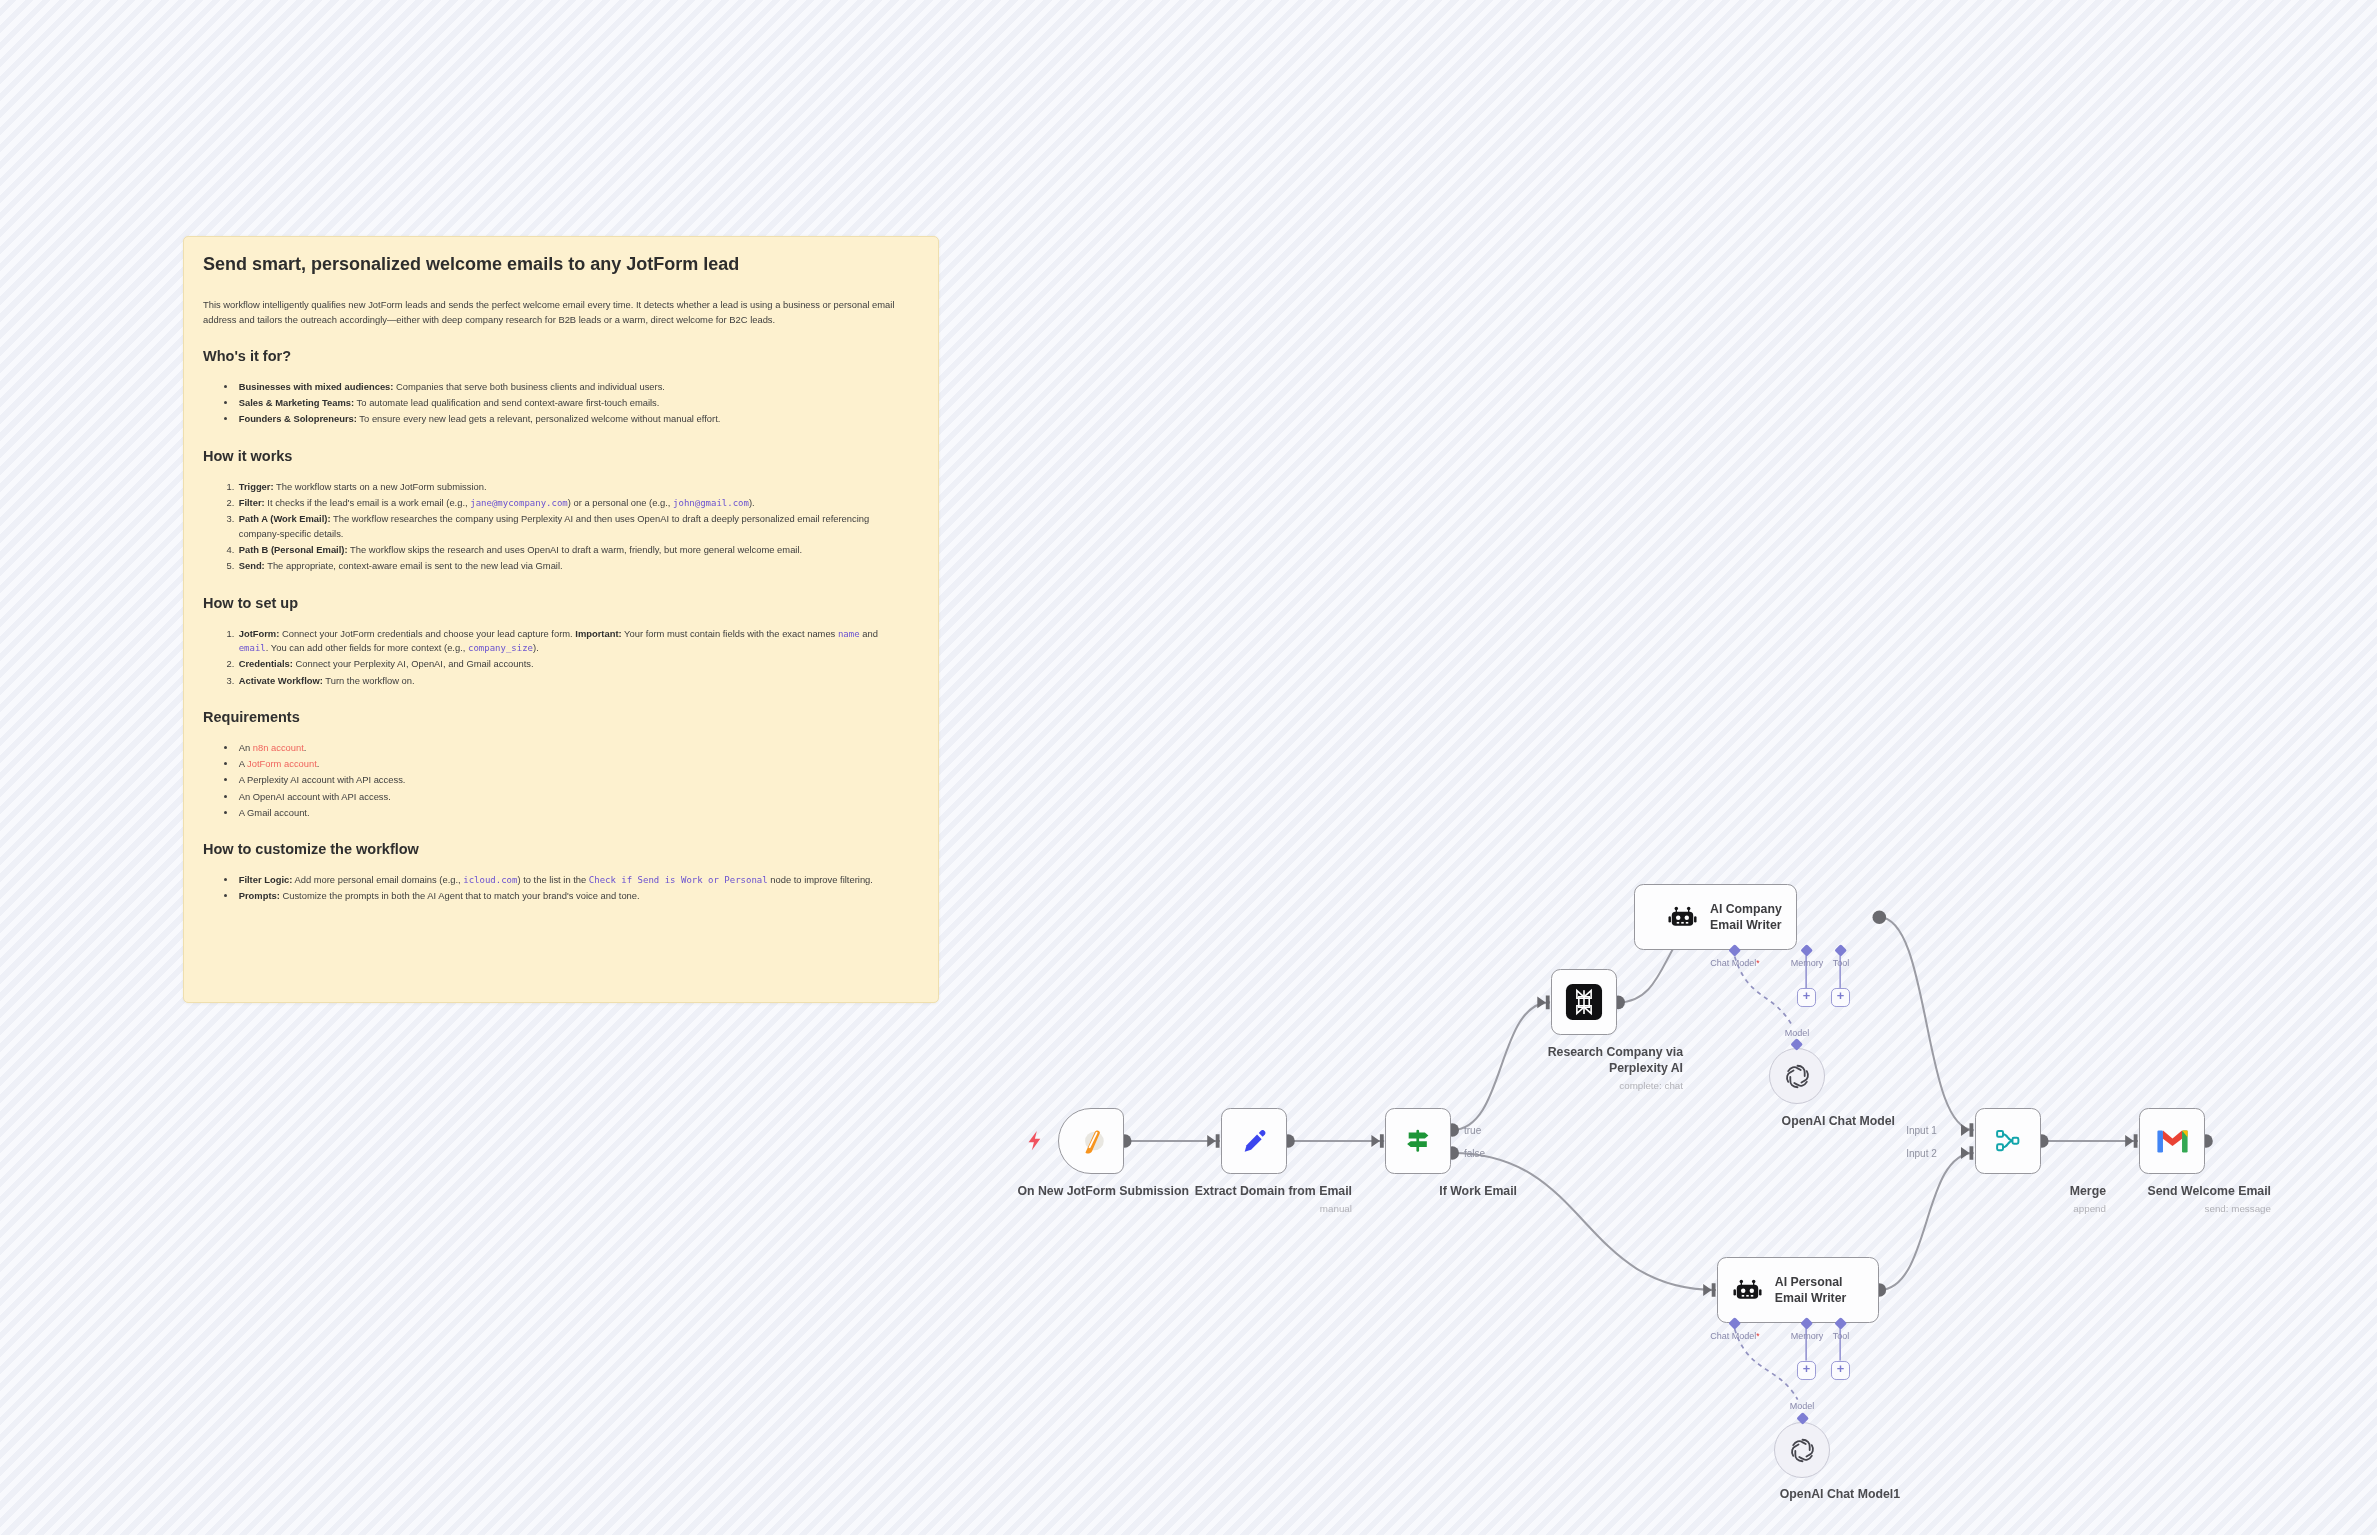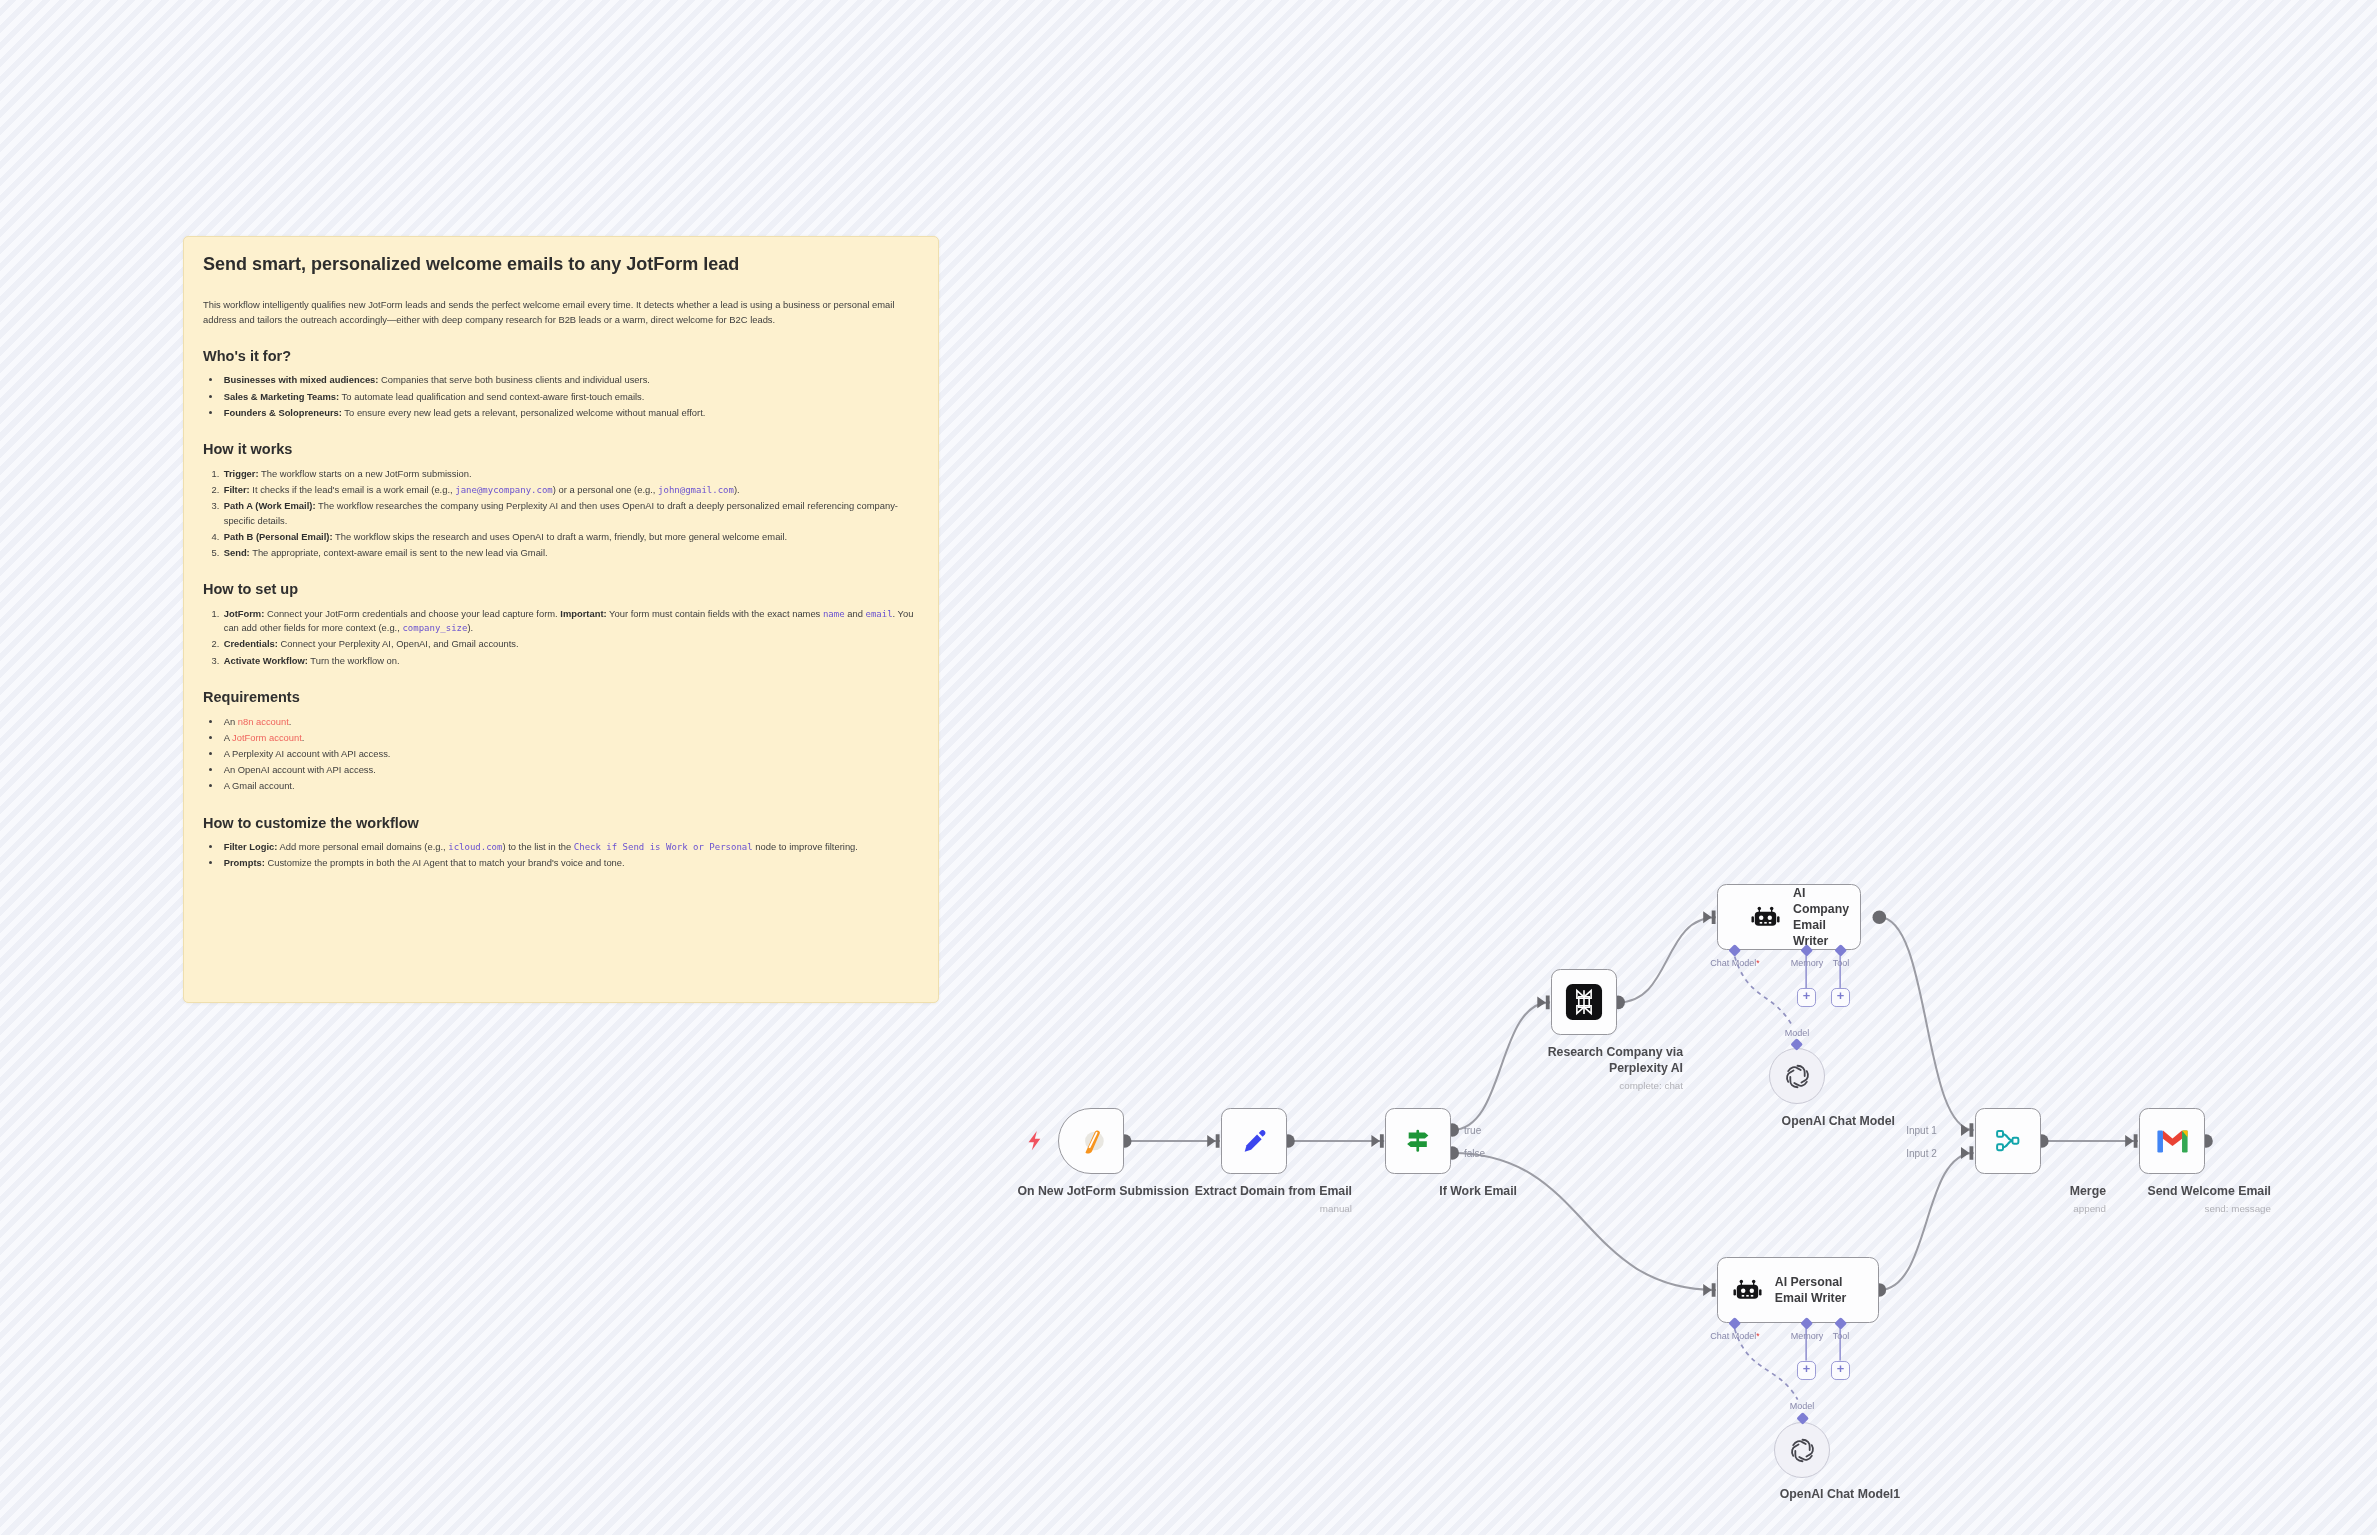--- a/index.html
+++ b/index.html
@@ -13,21 +13,21 @@
 
   
   .sticky{
     position:absolute;left:183px;top:236px;width:756px;height:767px;box-sizing:border-box;
     background:#fdf1cf;border:0.9px solid #efdfae;border-radius:5.1px;
     padding:8.5px 19px;color:#3e3e3e;box-shadow:0 0.9px 2.6px rgba(120,100,40,.08);
   }
   .sticky h1{font-size:18px;margin:8.5px 0 23px;color:#2d2d2d;font-weight:700}
   .sticky h2{font-size:14.5px;margin:21px 0 9.4px;color:#2f2f2f;font-weight:700}
   .sticky p{font-size:9.4px;line-height:14.5px;margin:0}
-  .sticky ul,.sticky ol{margin:1px;padding-left:18px;font-size:9.4px;line-height:14.5px}
+  .sticky ul,.sticky ol{margin:16px;padding-left:18px;font-size:9.4px;line-height:14.5px}
   .sticky li{margin:1.7px 0;padding-left:1.7px}
   .sticky strong{color:#2f2f2f}
   .code{font-family:"DejaVu Sans Mono",monospace;font-size:9px;color:#6a52d0}
   .slink{color:#ef655e;cursor:pointer}
 
   
   .node{
     position:absolute;box-sizing:border-box;background:#fdfdfe;
     border:1.7px solid #97979d;border-radius:9.4px;
     display:flex;align-items:center;justify-content:center;cursor:pointer;
@@ -167,21 +167,21 @@
             <g stroke="#fff" stroke-width="1.7" fill="none">
               <path d="M20 7.5 v25"></path>
               <path d="M20 14.5 L12.5 8 v8 h15 v-8 L20 14.5"></path>
               <path d="M20 25.5 L12.5 32 v-8 h15 v8 L20 25.5"></path>
               <rect x="14.5" y="14.5" width="11" height="11"></rect>
             </g>
           </svg>
         </span>
       </div>
       <div class="nlabel" style="left: 1487px; top: 1045px;">Research Company via Perplexity AI<div class="nsub">complete: chat</div></div>
-      <div class="node agent" style="left: 1717px; top: 884px; width: 144px; height: 66px; padding-left: 31px;">
+      <div class="node agent" style="left: 1634px; top: 884px; width: 163px; height: 66px; padding-left: 31px;">
         <span style="display: flex; align-items: center; justify-content: center;">
           <svg viewBox="0 0 40 40" width="33" height="33">
             <g fill="#151517">
               <rect x="7" y="13" width="26" height="17" rx="4.5"></rect>
               <rect x="3" y="18.5" width="3" height="7.5" rx="1.5"></rect>
               <rect x="34" y="18.5" width="3" height="7.5" rx="1.5"></rect>
               <circle cx="12.5" cy="9" r="2.1"></circle>
               <circle cx="27.5" cy="9" r="2.1"></circle>
               <rect x="11.7" y="10" width="1.6" height="4.2"></rect>
               <rect x="26.7" y="10" width="1.6" height="4.2"></rect>

